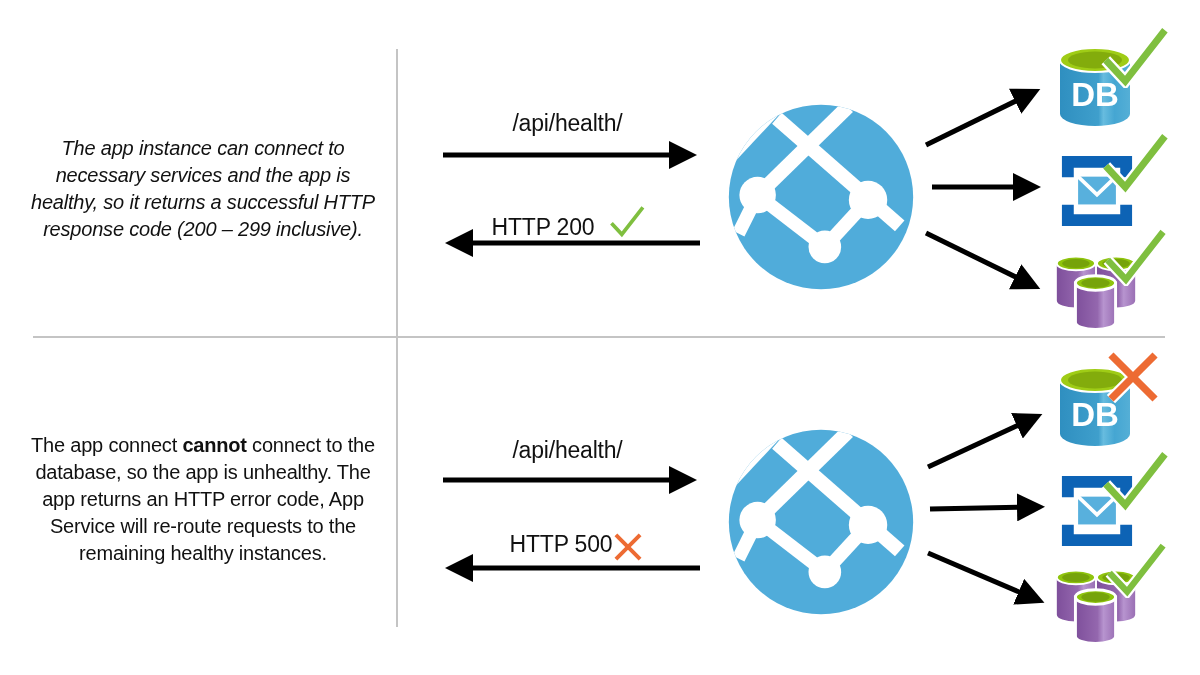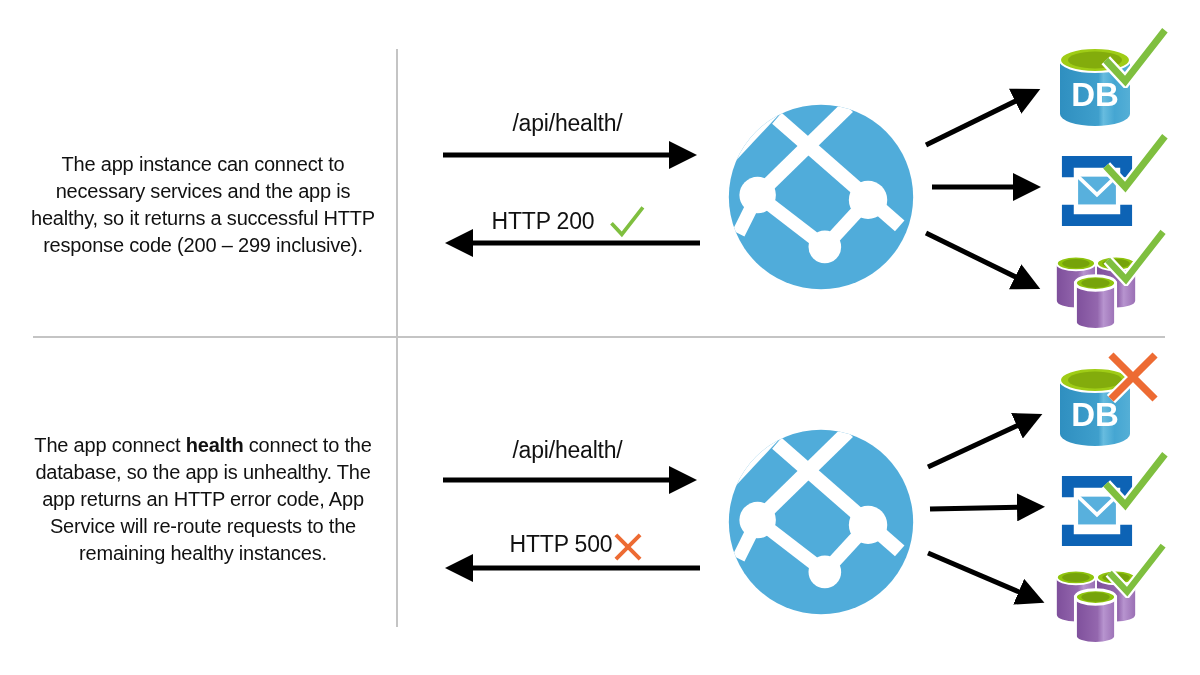--- a/index.html
+++ b/index.html
@@ -116,26 +116,26 @@
       <line x1="926" y1="233" x2="1034" y2="286" marker-end="url(#ah)"></line>
       <line x1="443" y1="480" x2="690" y2="480" marker-end="url(#ah)"></line>
       <line x1="700" y1="568" x2="452" y2="568" marker-end="url(#ah)"></line>
       <line x1="928" y1="467" x2="1036" y2="417" marker-end="url(#ah)"></line>
       <line x1="930" y1="509" x2="1038" y2="507" marker-end="url(#ah)"></line>
       <line x1="928" y1="553" x2="1038" y2="600" marker-end="url(#ah)"></line>
     </g>
   </svg>
 
   <div>
-    <div class="abs desc" style="left:25px;top:151px;">
+    <div class="abs desc" style="left:25px;top:135px;font-style:italic;">
       <span>The app instance can connect to necessary services and the app is healthy, so it returns a successful HTTP response code (200 – 299 inclusive).</span><b></b><span></span>
     </div>
 
     <div class="abs arrow-label" style="left:455px;top:110px;width:225px;">/api/health/</div>
-    <div class="abs arrow-label" style="left:478px;top:208px;width:130px;">HTTP 200</div>
+    <div class="abs arrow-label" style="left:478px;top:214px;width:130px;">HTTP 200</div>
     <svg class="abs" style="left:608px;top:204px" width="38" height="34">
       <use href="#sym-check" width="38" height="34"></use>
       </svg>
 
     <svg class="abs" style="left:725px;top:101px" width="192" height="192">
       <use href="#sym-globe" width="192" height="192"></use>
       </svg>
 
     <svg class="abs" style="left:1050px;top:42px" width="90" height="92">
       <use href="#sym-db" width="90" height="92"></use>
@@ -154,21 +154,21 @@
     <svg class="abs" style="left:1048px;top:238px" width="96" height="94">
       <use href="#sym-storage" width="96" height="94"></use>
       </svg>
     <svg class="abs" style="left:1102px;top:226px" width="66" height="60">
       <use href="#sym-check" width="66" height="60"></use>
       </svg>
   </div>
 
   <div>
     <div class="abs desc" style="left:25px;top:432px;">
-      <span>The app connect </span><b>health</b><span> connect to the database, so the app is unhealthy. The app returns an HTTP error code, App Service will re-route requests to the remaining healthy instances.</span>
+      <span>The app connect </span><b>cannot</b><span> connect to the database, so the app is unhealthy. The app returns an HTTP error code, App Service will re-route requests to the remaining healthy instances.</span>
     </div>
 
     <div class="abs arrow-label" style="left:455px;top:437px;width:225px;">/api/health/</div>
     <div class="abs arrow-label" style="left:496px;top:531px;width:130px;">HTTP 500</div>
     <svg class="abs" style="left:610px;top:530px" width="36" height="34">
       <use href="#sym-cross" width="36" height="34"></use>
       </svg>
 
     <svg class="abs" style="left:725px;top:426px" width="192" height="192">
       <use href="#sym-globe" width="192" height="192"></use>

